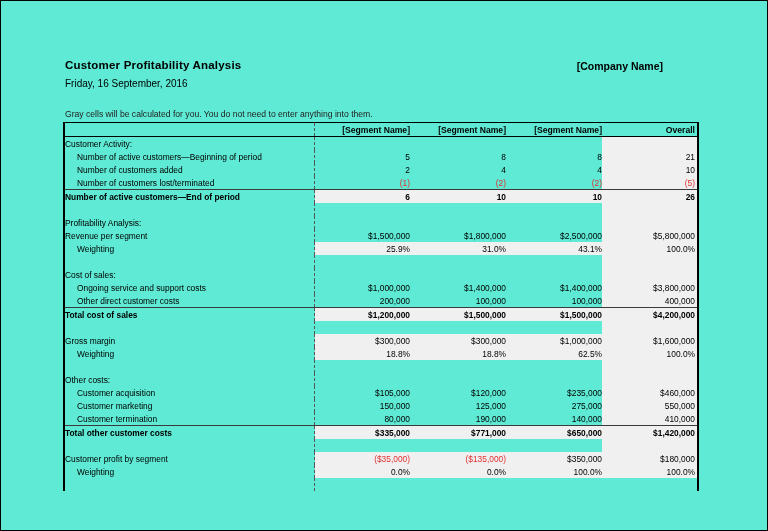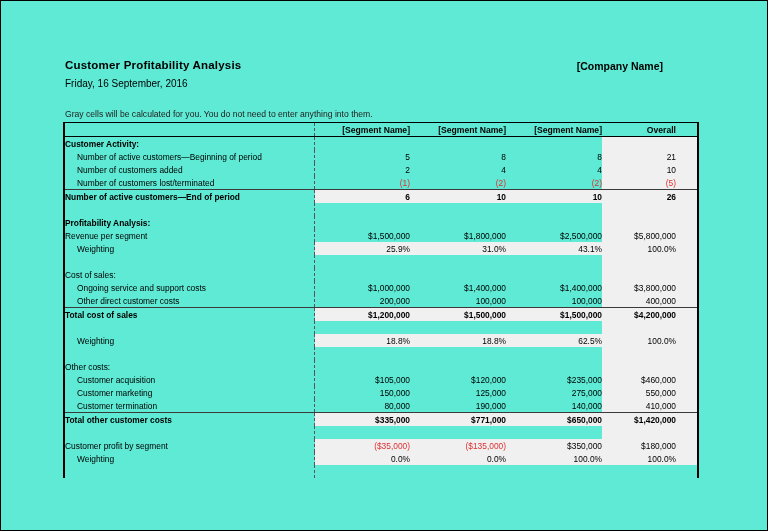--- a/index.html
+++ b/index.html
@@ -84,41 +84,41 @@
     text-align: left;
     padding-left: 3px;
     border-left: 2px solid #000;
   }
   td.num {
     text-align: right;
     padding-right: 9px;
   }
   td.num.last {
     border-right: 2px solid #000;
-    padding-right: 21px;
+    padding-right: 2px;
   }
   
   td.first-num {
     border-left: 1px dashed #555;
   }
 
   .hdr td {
     font-weight: bold;
     font-size: 8.6px;
     border-top: 1.5px solid #000;
     border-bottom: 1.5px solid #000;
     height: 15px;
   }
   .hdr td.label { border-left: 2px solid #000; }
   .hdr td.num.last { border-right: 2px solid #000; }
   .hdr td.first-num { border-left: 1px dashed #555; }
 
   .spacer td { height: 7px; }
 
-  .sect td.label { font-weight: bold; margin-left: 41px; }
+  .sect td.label { font-weight: normal; margin-left: 41px; }
   .bold td { font-weight: bold; }
 
   .indent1 { padding-left: 12px !important; }
 
   .shade { background: #f0f0f0; }
   .neg { color: #e03030; }
 
   .total-top td.num,
   .total-top td.label {
     border-top: 1.2px solid #3a3a3a;
@@ -269,20 +269,27 @@
 
         <tr class="spacer">
           <td class="label"></td>
           <td class="num first-num"></td>
           <td class="num"></td>
           <td class="num"></td>
           <td class="num last shade"></td>
         </tr>
 
         <tr>
+          <td class="label">Gross margin</td>
+          <td class="num first-num shade">$300,000</td>
+          <td class="num shade">$300,000</td>
+          <td class="num shade">$1,000,000</td>
+          <td class="num last shade">$1,600,000</td>
+        </tr>
+        <tr>
           <td class="label indent1">Weighting</td>
           <td class="num first-num shade">18.8%</td>
           <td class="num shade">18.8%</td>
           <td class="num shade">62.5%</td>
           <td class="num last shade">100.0%</td>
         </tr>
 
         <tr class="spacer">
           <td class="label"></td>
           <td class="num first-num"></td>

